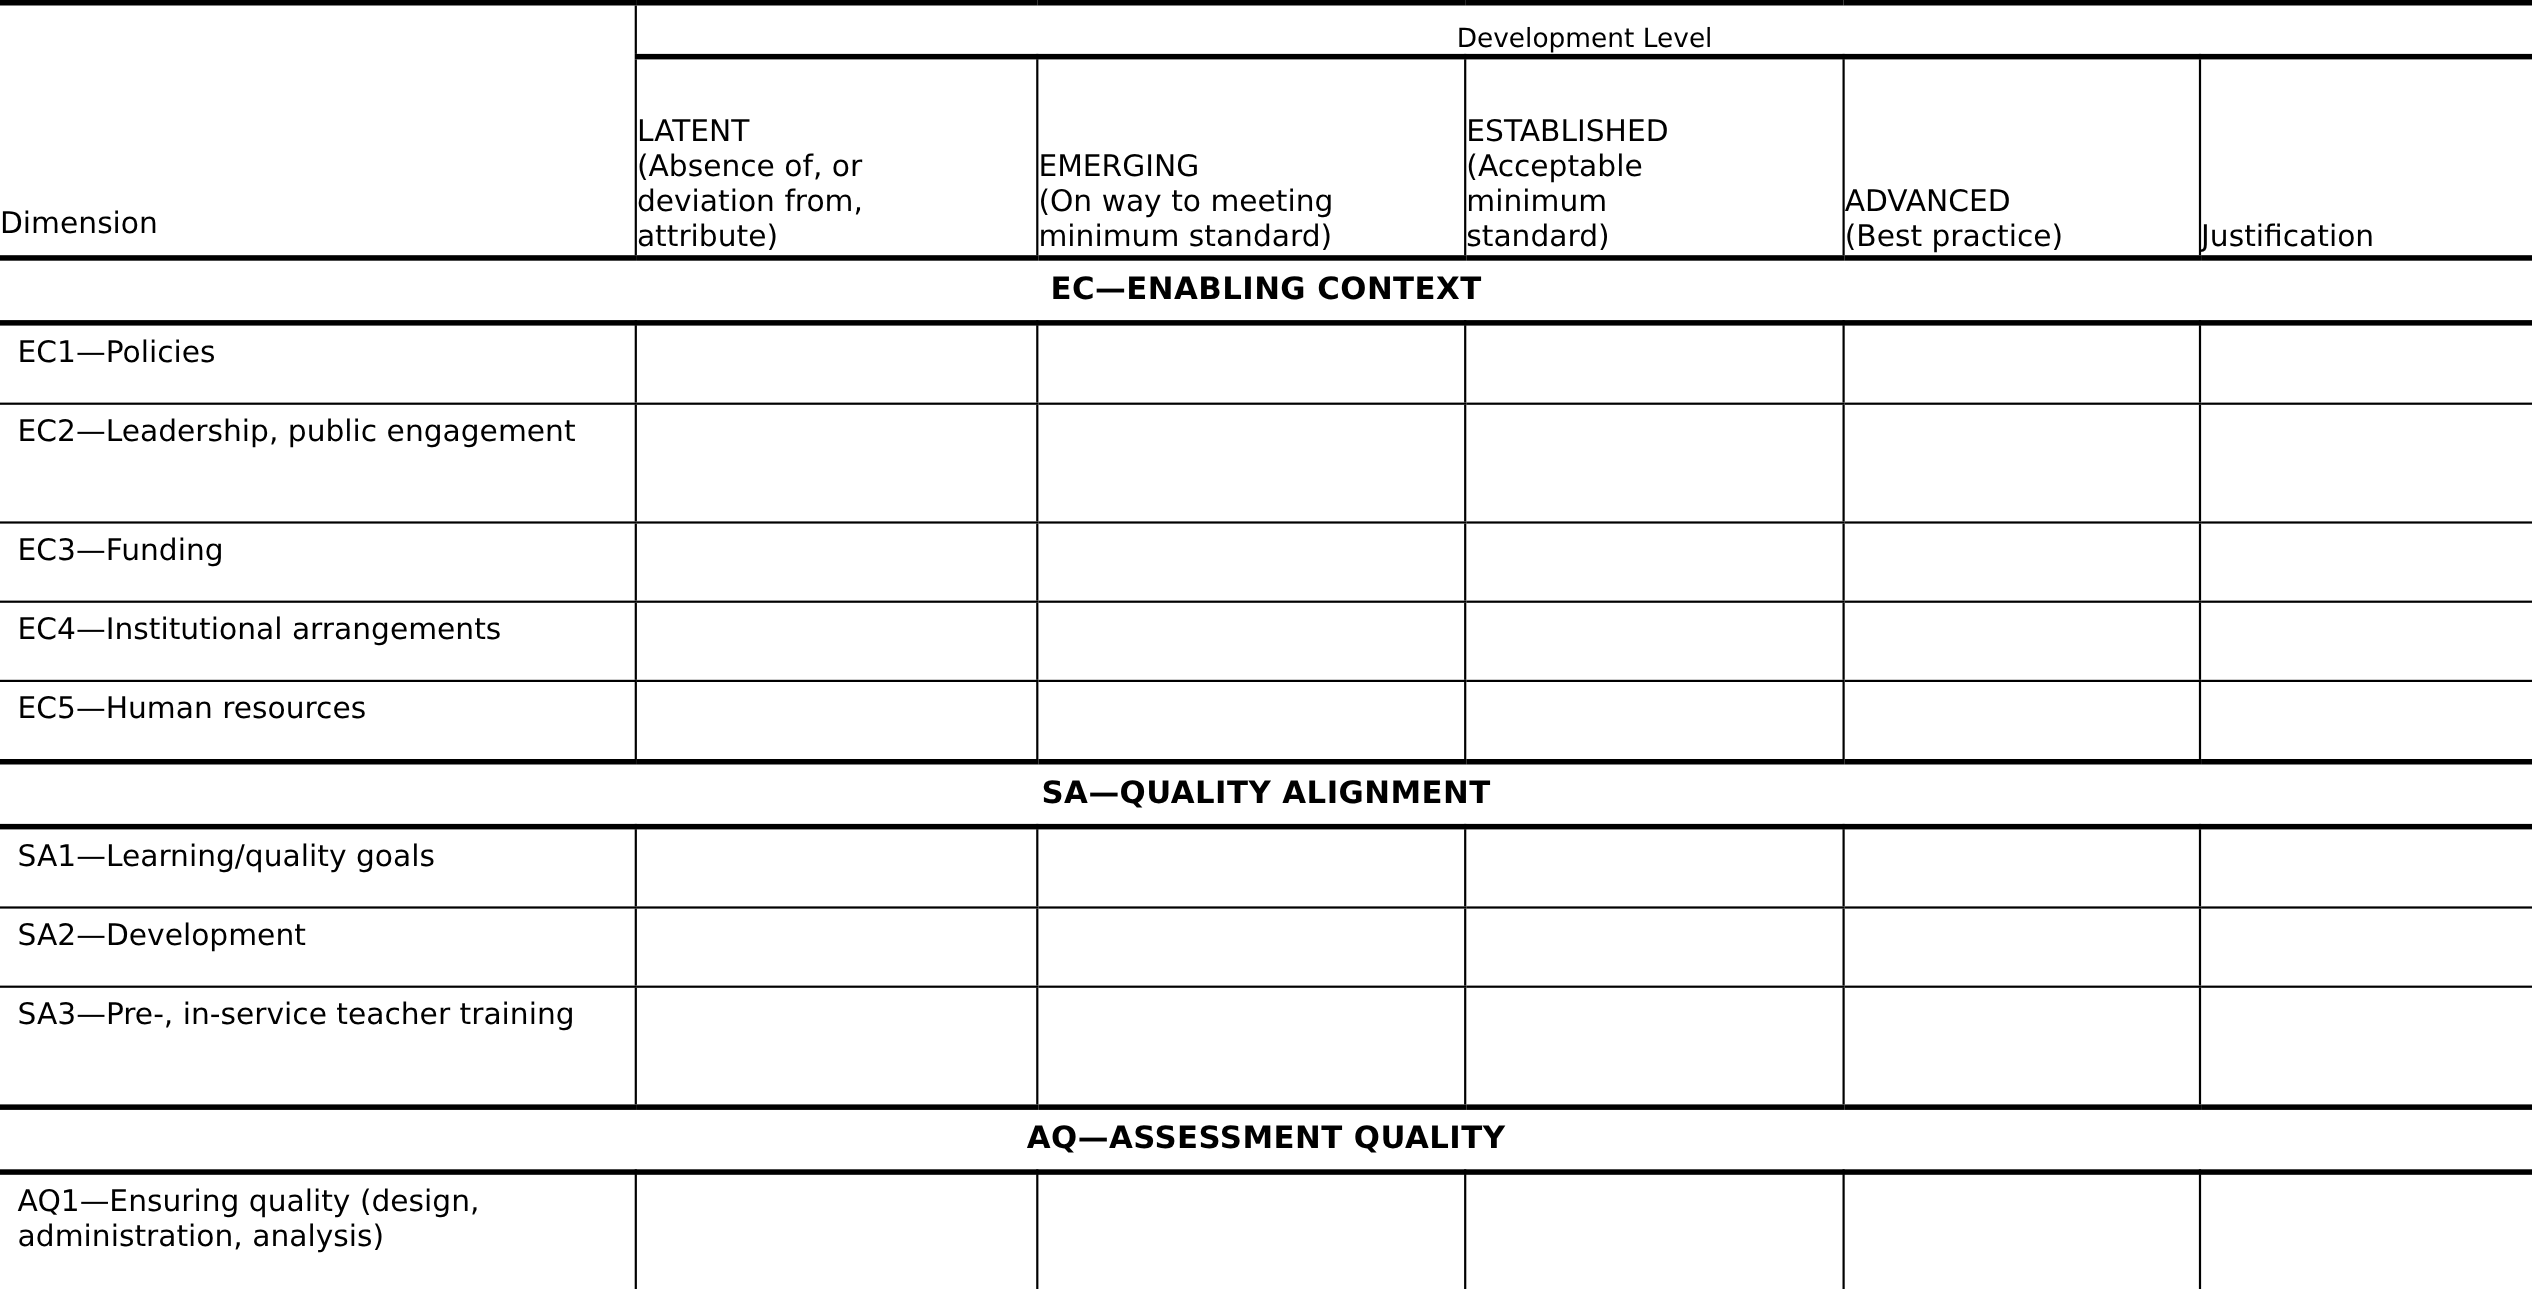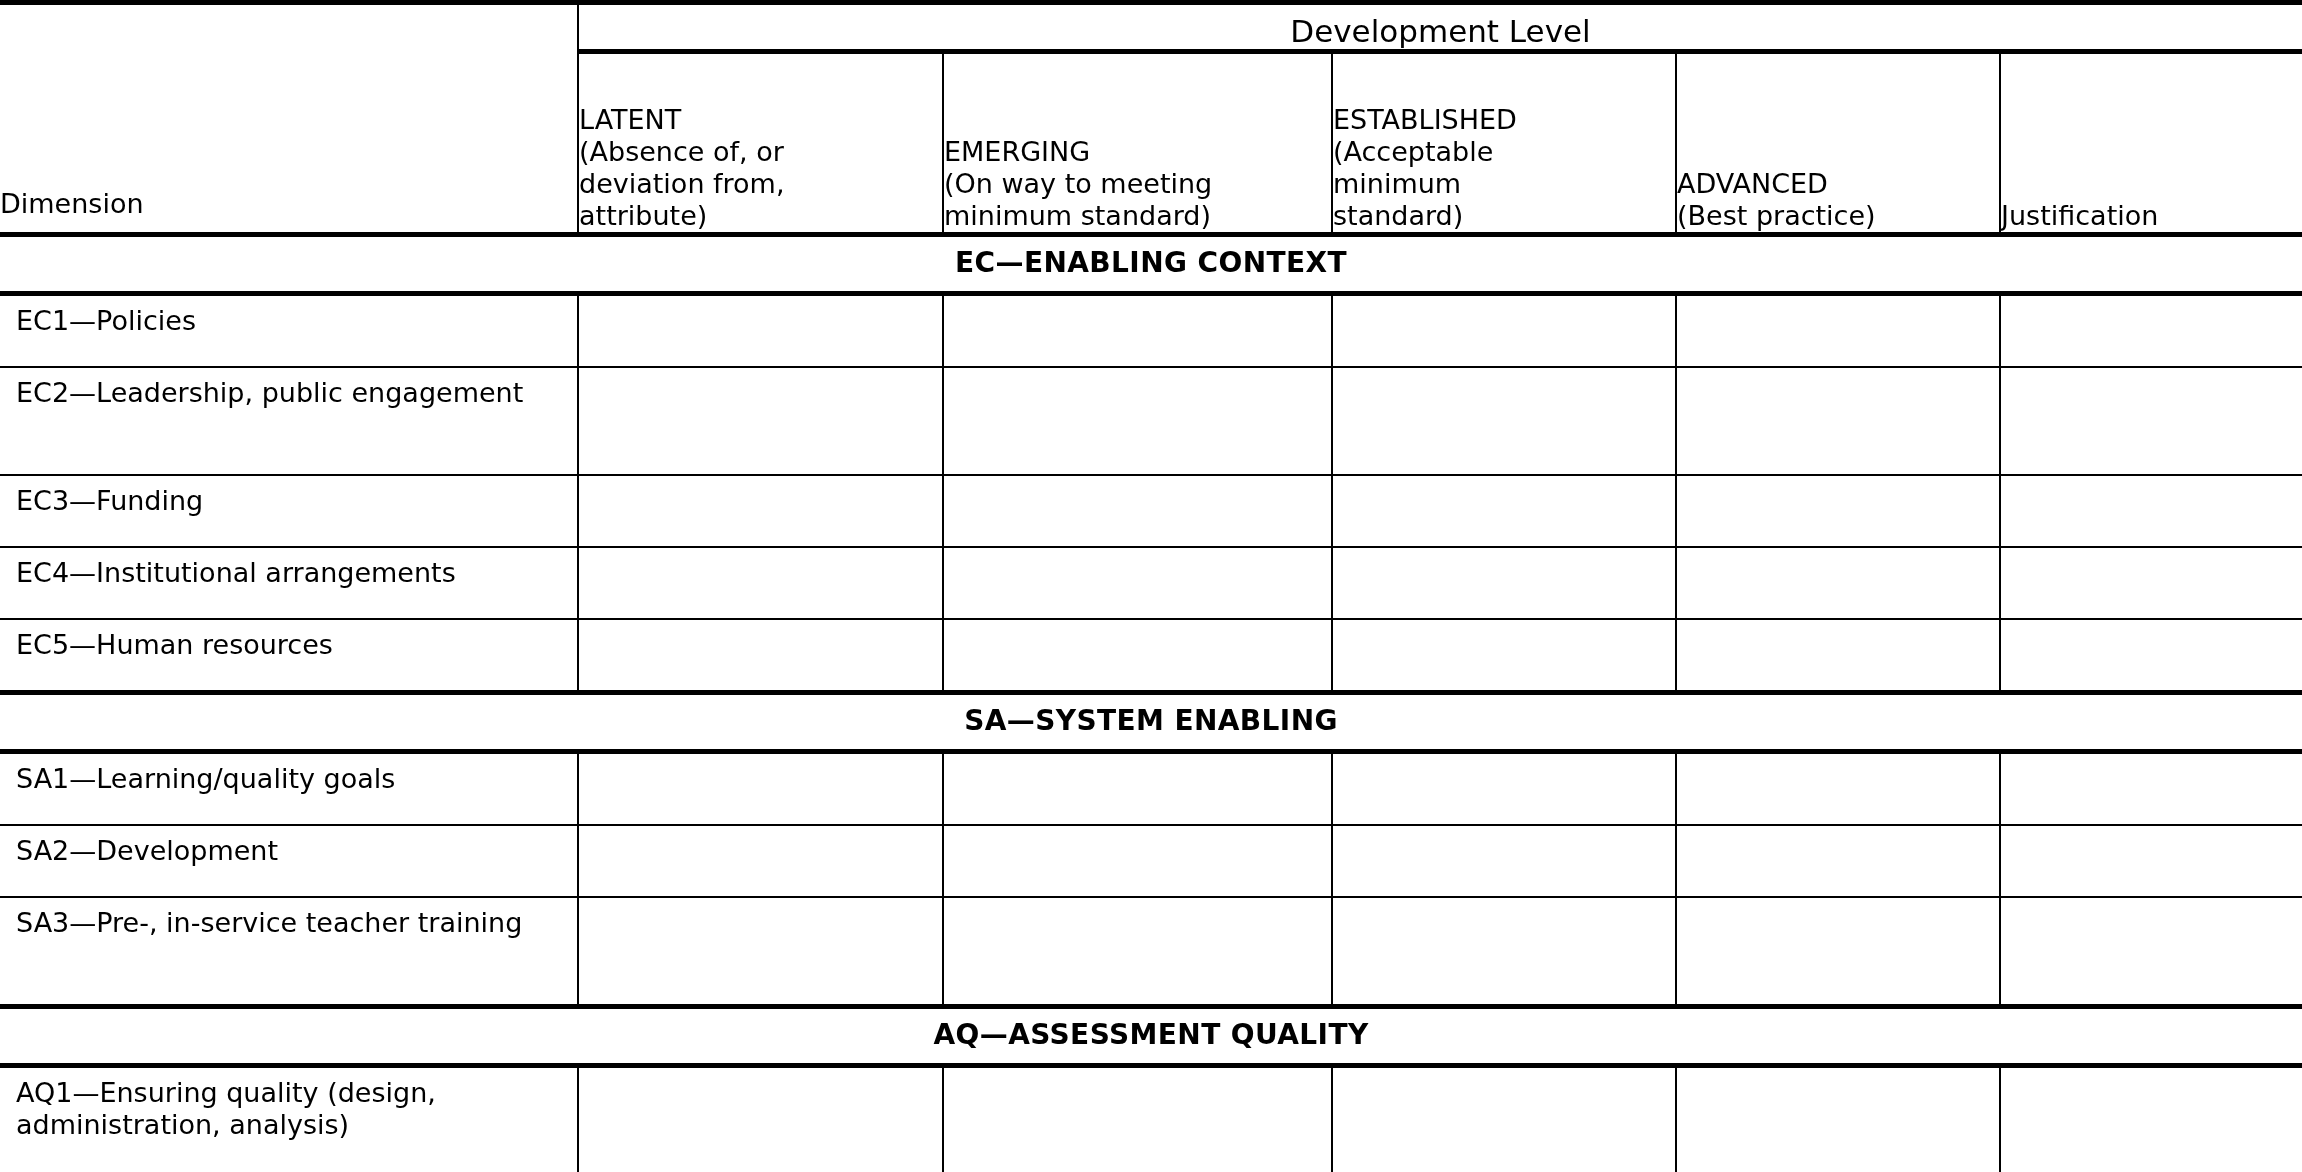--- a/index.html
+++ b/index.html
@@ -43,21 +43,21 @@
   
   .bt-thick { border-top: 5px solid #000; }
   .bb-thick { border-bottom: 5px solid #000; }
   .bb-thin  { border-bottom: 2px solid #000; }
   .bl-thin  { border-left: 2px solid #000; }
 
   
   .devlevel-cell {
     text-align: center;
     font-weight: bold;
-    font-size: 31px;
+    font-size: 24px;
     vertical-align: middle;
     height: 44px;
     padding-bottom: 4px;
   }
   .spacer-cell {
     height: 44px;
   }
 
   .subhead-cell {
     text-align: left;
@@ -163,21 +163,21 @@
       </tr>
       <tr class="data-row">
         <td class="dim-label bb-thick">EC5—Human resources</td>
         <td class="empty-cell bl-thin bb-thick"></td>
         <td class="empty-cell bl-thin bb-thick"></td>
         <td class="empty-cell bl-thin bb-thick"></td>
         <td class="empty-cell bl-thin bb-thick"></td>
         <td class="empty-cell bl-thin bb-thick"></td>
       </tr>
       <tr class="section-band">
-        <td class="bb-thick" colspan="6">SA—SYSTEM ENABLING</td>
+        <td class="bb-thick" colspan="6">SA—QUALITY ALIGNMENT</td>
       </tr>
       <tr class="data-row">
         <td class="dim-label bb-thin">SA1—Learning/quality goals</td>
         <td class="empty-cell bl-thin bb-thin"></td>
         <td class="empty-cell bl-thin bb-thin"></td>
         <td class="empty-cell bl-thin bb-thin"></td>
         <td class="empty-cell bl-thin bb-thin"></td>
         <td class="empty-cell bl-thin bb-thin"></td>
       </tr>
       <tr class="data-row">

